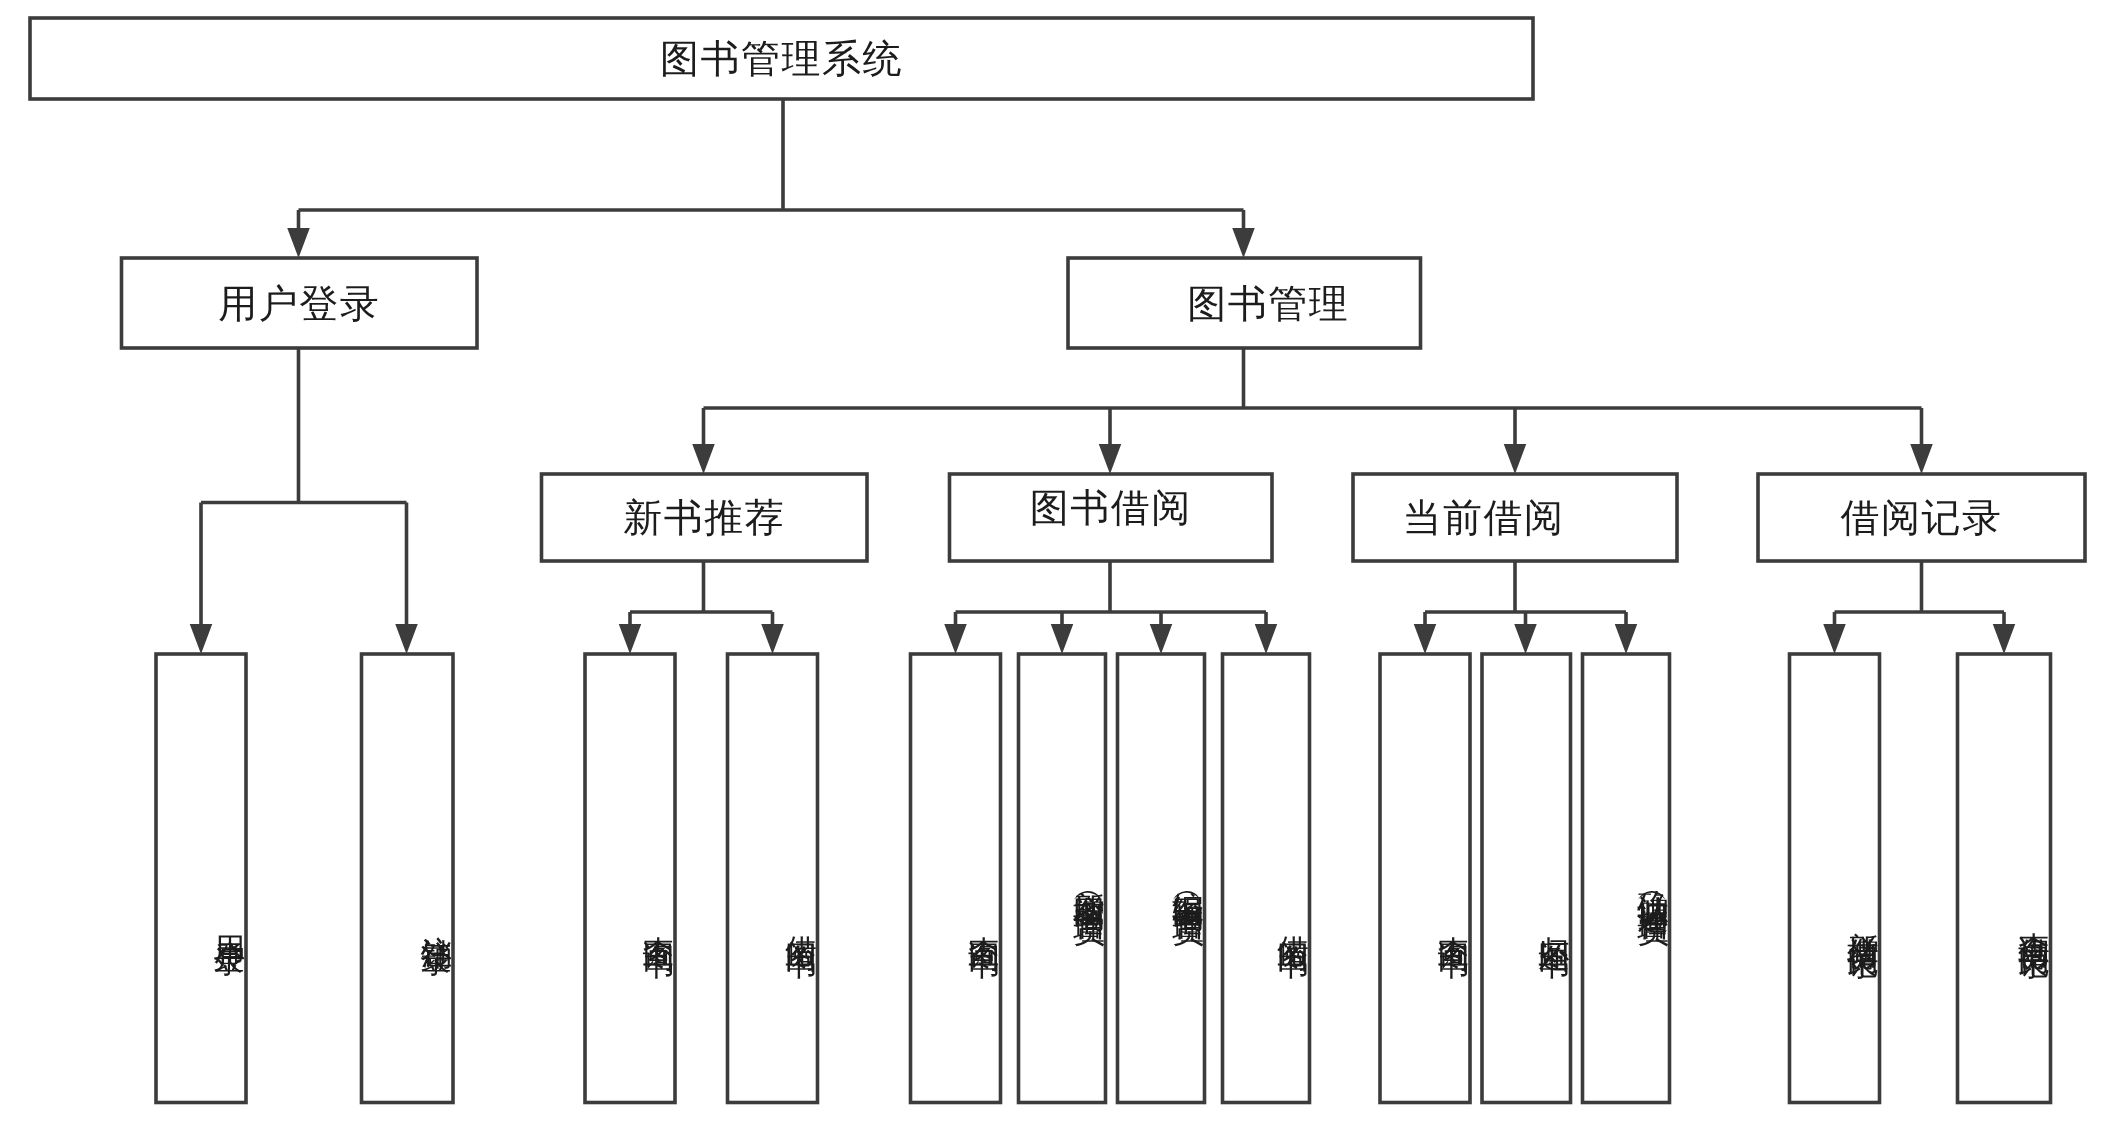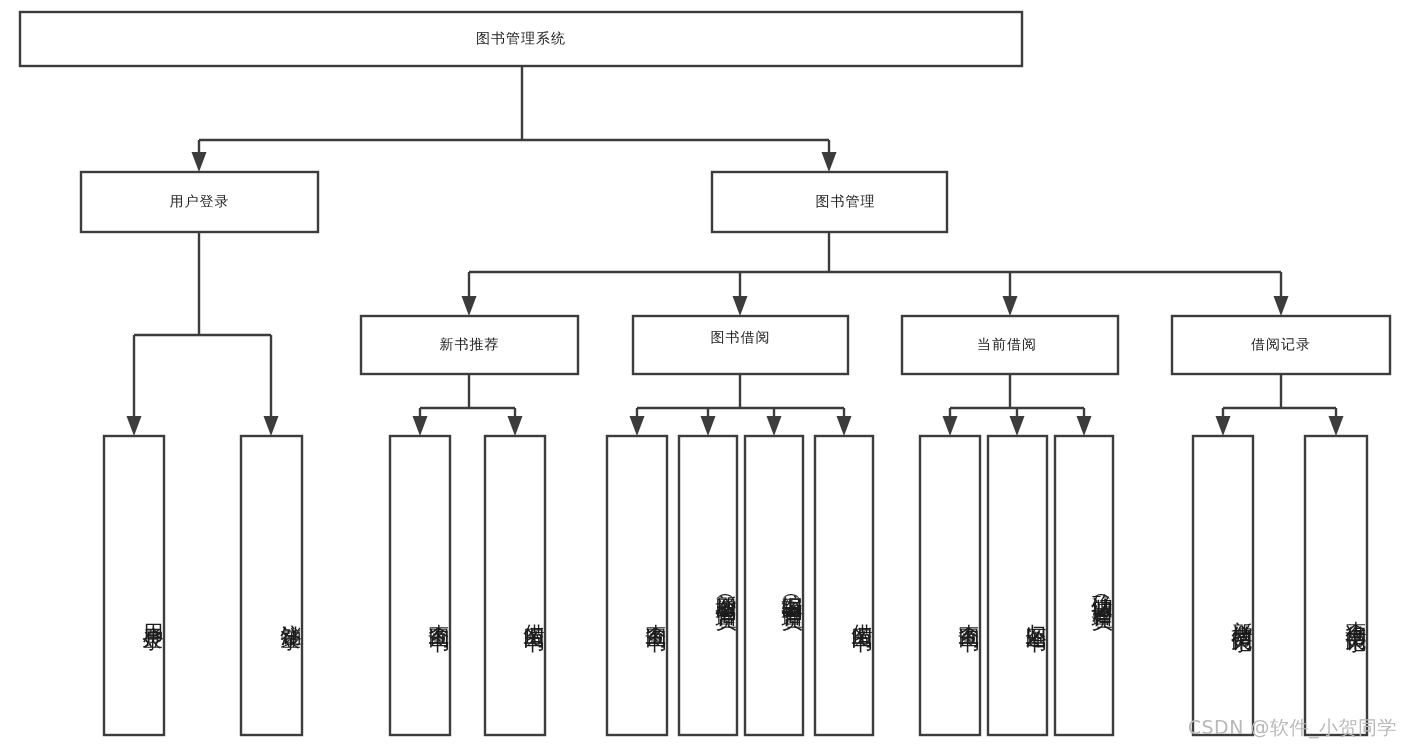--- a/index.html
+++ b/index.html
@@ -56,21 +56,21 @@
     letter-spacing: 2.5px;
     white-space: nowrap;
     pointer-events: none;
     font-family: "DejaVu Sans", "Liberation Sans", sans-serif;
   }
   .hlabel-wrap {
     position: absolute;
     display: flex;
     align-items: center;
     justify-content: center;
-    font-size: 14px;
+    font-size: 26px;
     color: #1c1c1c;
     letter-spacing: 1px;
     white-space: nowrap;
     pointer-events: none;
     font-family: Liberation Sans, sans-serif;
   }
   .watermark {
     position: absolute;
     right: 8px;
     bottom: 6px;
@@ -164,31 +164,30 @@
         <rect x="1305" y="436" width="62" height="299" class="node-box"></rect>
       </g>
   </svg>
 
   <div id="label-layer">
       <div class="hlabel-wrap" style="left: 20px; top: 12px; width: 1002px; height: 54px;">图书管理系统</div>
       <div class="hlabel-wrap" style="left: 81px; top: 172px; width: 237px; height: 60px;">用户登录</div>
       <div class="hlabel-wrap" style="left: 712px; top: 172px; width: 235px; height: 60px; padding-left: 16px;">图书管理</div>
       <div class="hlabel-wrap" style="left: 361px; top: 316px; width: 217px; height: 58px;">新书推荐</div>
       <div class="hlabel-wrap" style="left: 633px; top: 316px; width: 215px; height: 44px;">图书借阅</div>
-      <div class="hlabel-wrap" style="left: 899px; top: 316px; width: 216px; height: 58px;">当前借阅</div>
+      <div class="hlabel-wrap" style="left: 881px; top: 316px; width: 216px; height: 58px;">当前借阅</div>
       <div class="hlabel-wrap" style="left: 1172px; top: 316px; width: 218px; height: 58px;">借阅记录</div>
       <div class="vlabel-wrap" style="left: 104px; top: 440px; width: 60px; height: 291px; align-items: flex-start; justify-content: center; padding-top: 52px; box-sizing: border-box;">用户登录</div>
       <div class="vlabel-wrap" style="left: 241px; top: 440px; width: 61px; height: 291px; align-items: flex-start; justify-content: center; padding-top: 52px; box-sizing: border-box;">注销登录</div>
       <div class="vlabel-wrap" style="left: 390px; top: 440px; width: 60px; height: 291px; align-items: flex-start; justify-content: center; padding-top: 52px; box-sizing: border-box;">查询图书</div>
       <div class="vlabel-wrap" style="left: 485px; top: 440px; width: 60px; height: 291px; align-items: flex-start; justify-content: center; padding-top: 52px; box-sizing: border-box;">借阅图书</div>
       <div class="vlabel-wrap" style="left: 607px; top: 440px; width: 60px; height: 291px; align-items: flex-start; justify-content: center; padding-top: 52px; box-sizing: border-box;">查询图书</div>
       <div class="vlabel-wrap" style="left: 679px; top: 440px; width: 58px; height: 291px; align-items: flex-start; justify-content: center; padding-top: 6px; box-sizing: border-box;">新增图书（管理员）</div>
       <div class="vlabel-wrap" style="left: 745px; top: 440px; width: 58px; height: 291px; align-items: flex-start; justify-content: center; padding-top: 6px; box-sizing: border-box;">编辑图书（管理员）</div>
       <div class="vlabel-wrap" style="left: 815px; top: 440px; width: 58px; height: 291px; align-items: flex-start; justify-content: center; padding-top: 52px; box-sizing: border-box;">借阅图书</div>
       <div class="vlabel-wrap" style="left: 920px; top: 440px; width: 60px; height: 291px; align-items: flex-start; justify-content: center; padding-top: 52px; box-sizing: border-box;">查询图书</div>
       <div class="vlabel-wrap" style="left: 988px; top: 440px; width: 59px; height: 291px; align-items: flex-start; justify-content: center; padding-top: 52px; box-sizing: border-box;">归还图书</div>
       <div class="vlabel-wrap" style="left: 1055px; top: 440px; width: 58px; height: 291px; align-items: flex-start; justify-content: center; padding-top: 6px; box-sizing: border-box;">确认归还（管理员）</div>
       <div class="vlabel-wrap" style="left: 1193px; top: 440px; width: 60px; height: 291px; align-items: flex-start; justify-content: center; padding-top: 52px; box-sizing: border-box;">新增借阅记录</div>
       <div class="vlabel-wrap" style="left: 1305px; top: 440px; width: 62px; height: 291px; align-items: flex-start; justify-content: center; padding-top: 52px; box-sizing: border-box;">查询借阅记录</div>
     </div>
 
-  <div class="watermark">CSDN @软件_小贺同学</div>
 </div>
 
 </body></html>

